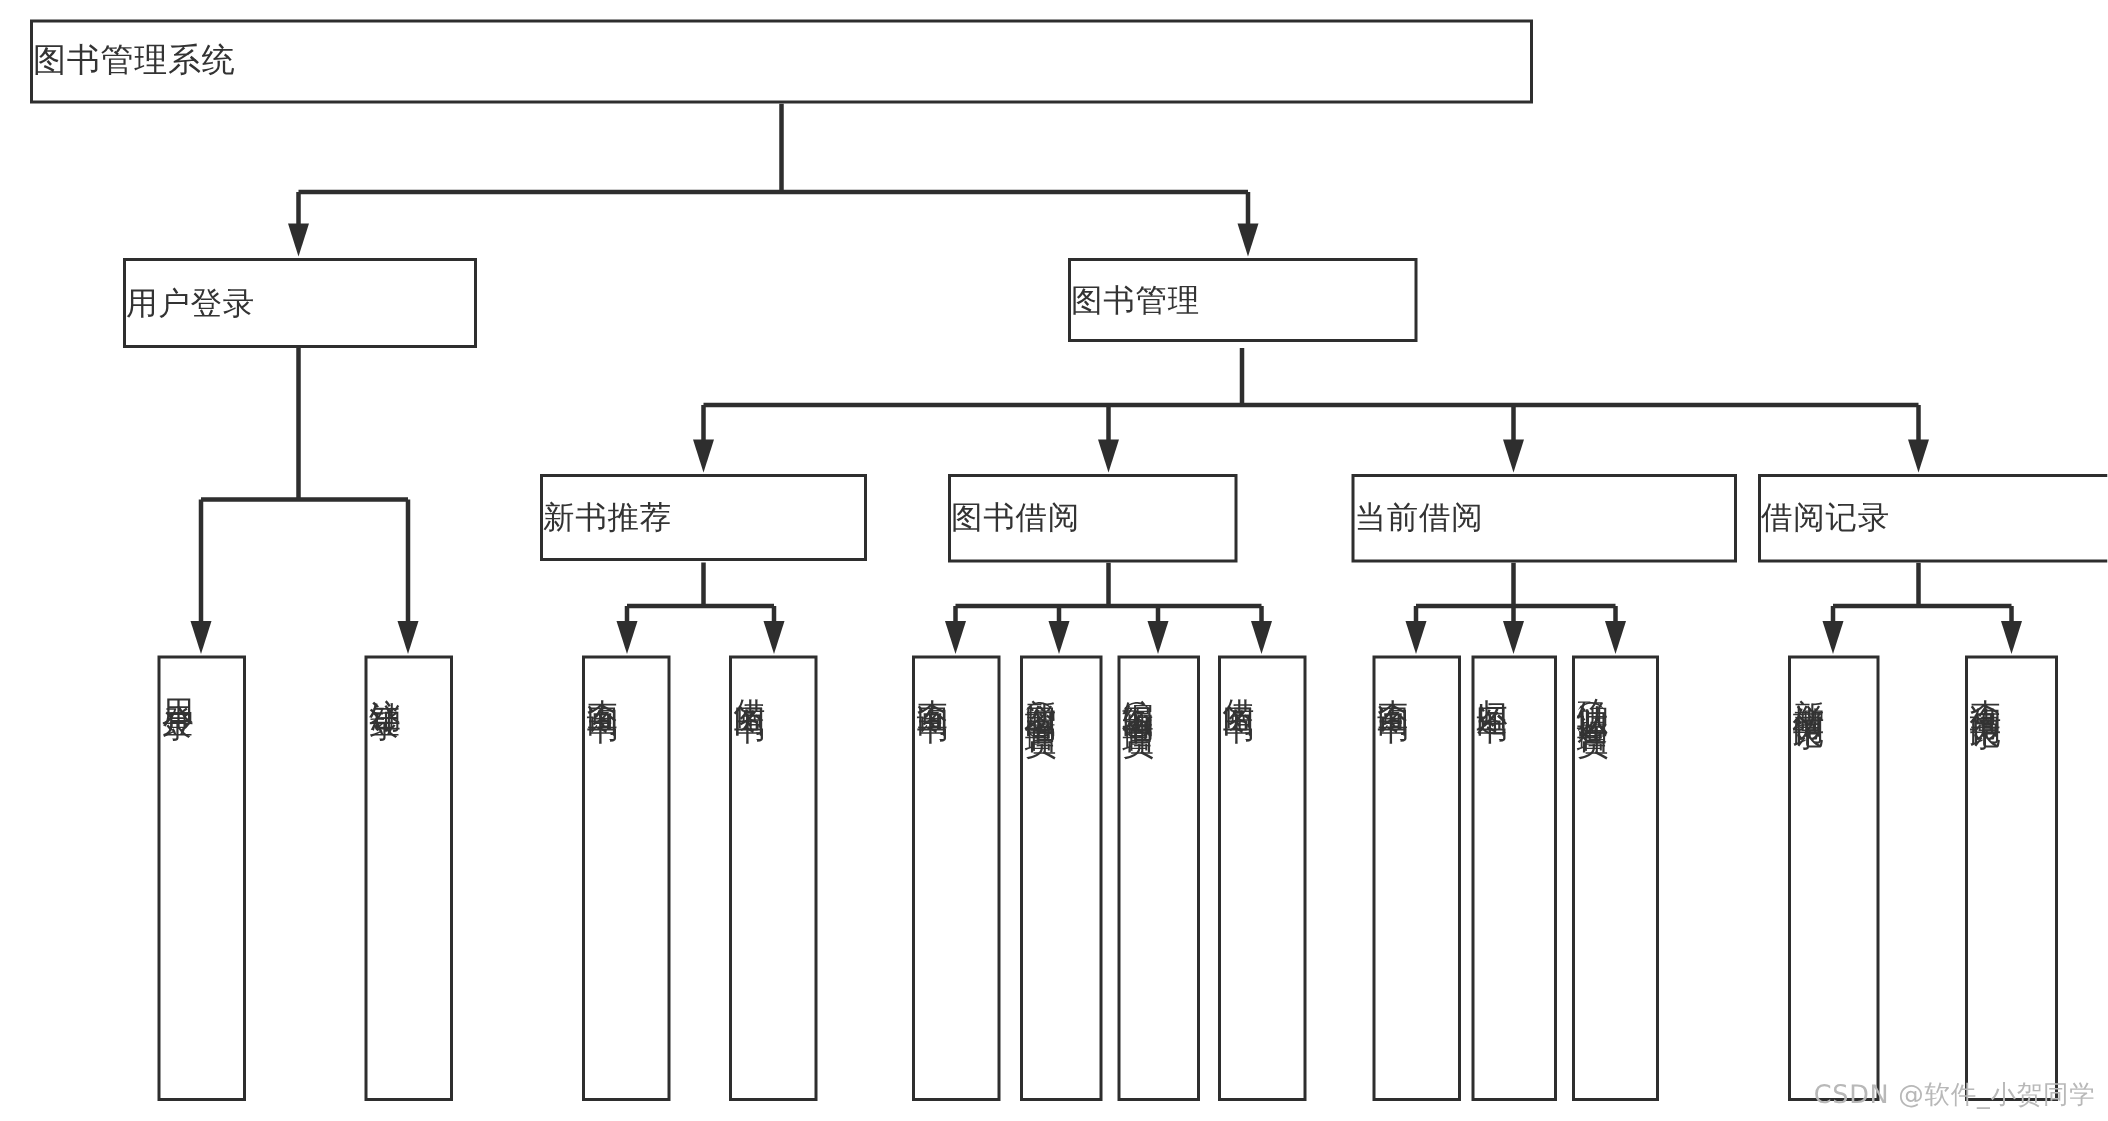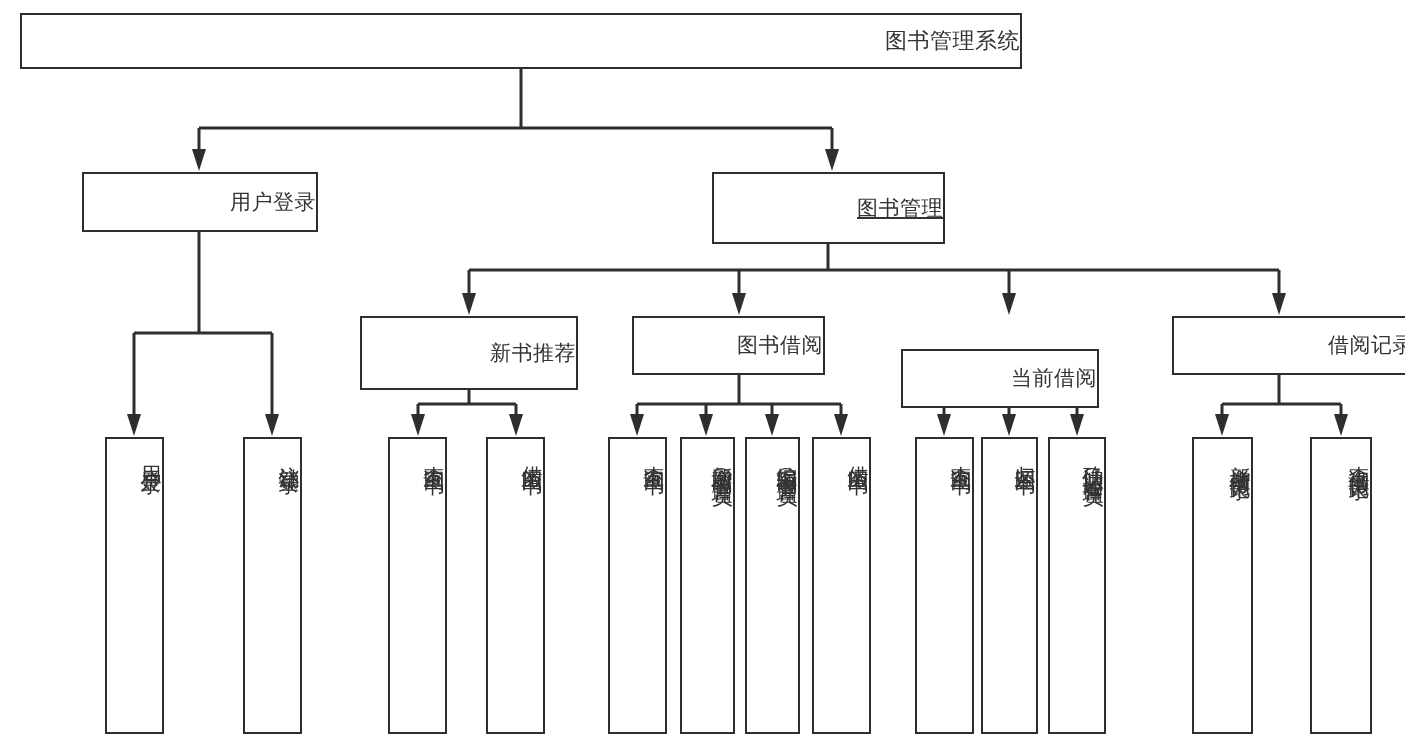--- a/index.html
+++ b/index.html
@@ -26,21 +26,21 @@
     height: 747px;
     pointer-events: none;
   }
   .node {
     position: absolute;
     box-sizing: border-box;
     background: #ffffff;
     border: 2px solid #2e2e2e;
     display: flex;
     align-items: center;
-    justify-content: flex-end;
+    justify-content: flex-start;
     color: #333333;
     z-index: 2;
   }
   .node .lbl {
     display: block;
     text-align: center;
     line-height: 1.18;
     letter-spacing: 0.5px;
   }
   .node.horiz .lbl {
@@ -106,30 +106,30 @@
       <polygon points="1334,414 1348,414 1341,436" fill="#2e2e2e"></polygon>
     </svg>
 
   <div id="node-layer">
       <div class="node root horiz" style="left: 20px; top: 13px; width: 1002px; height: 56px;">
         <span class="lbl">图书管理系统</span>
       </div>
       <div class="node level1 horiz" style="left: 82px; top: 172px; width: 236px; height: 60px;">
         <span class="lbl">用户登录</span>
       </div>
-      <div class="node level1 horiz" style="left: 712px; top: 172px; width: 233px; height: 72px; text-decoration: underline;">
+      <div class="node level1 horiz" style="left: 712px; top: 172px; width: 233px; height: 56px;">
         <span class="lbl">图书管理</span>
       </div>
-      <div class="node level2 horiz" style="left: 360px; top: 316px; width: 218px; height: 74px;">
+      <div class="node level2 horiz" style="left: 360px; top: 316px; width: 218px; height: 58px;">
         <span class="lbl">新书推荐</span>
       </div>
       <div class="node level2 horiz" style="left: 632px; top: 316px; width: 193px; height: 59px;">
         <span class="lbl">图书借阅</span>
       </div>
-      <div class="node level2 horiz" style="left: 901px; top: 316px; width: 198px; height: 59px; margin-top: 33px;">
+      <div class="node level2 horiz" style="left: 901px; top: 316px; width: 257px; height: 59px;">
         <span class="lbl">当前借阅</span>
       </div>
       <div class="node level2 horiz" style="left: 1172px; top: 316px; width: 244px; height: 59px;">
         <span class="lbl">借阅记录</span>
       </div>
       <div class="node leaf vert" style="left: 105px; top: 437px; width: 59px; height: 297px;">
         <span class="lbl">用户登录</span>
       </div>
       <div class="node leaf vert" style="left: 243px; top: 437px; width: 59px; height: 297px;">
         <span class="lbl">注销登录</span>
@@ -162,13 +162,14 @@
         <span class="lbl">确认归还（管理员）</span>
       </div>
       <div class="node leaf vert" style="left: 1192px; top: 437px; width: 61px; height: 297px;">
         <span class="lbl">新增借阅记录</span>
       </div>
       <div class="node leaf vert" style="left: 1310px; top: 437px; width: 62px; height: 297px;">
         <span class="lbl">查询借阅记录</span>
       </div>
     </div>
 
+  <div id="watermark">CSDN @软件_小贺同学</div>
 </div>
 
 </body></html>

